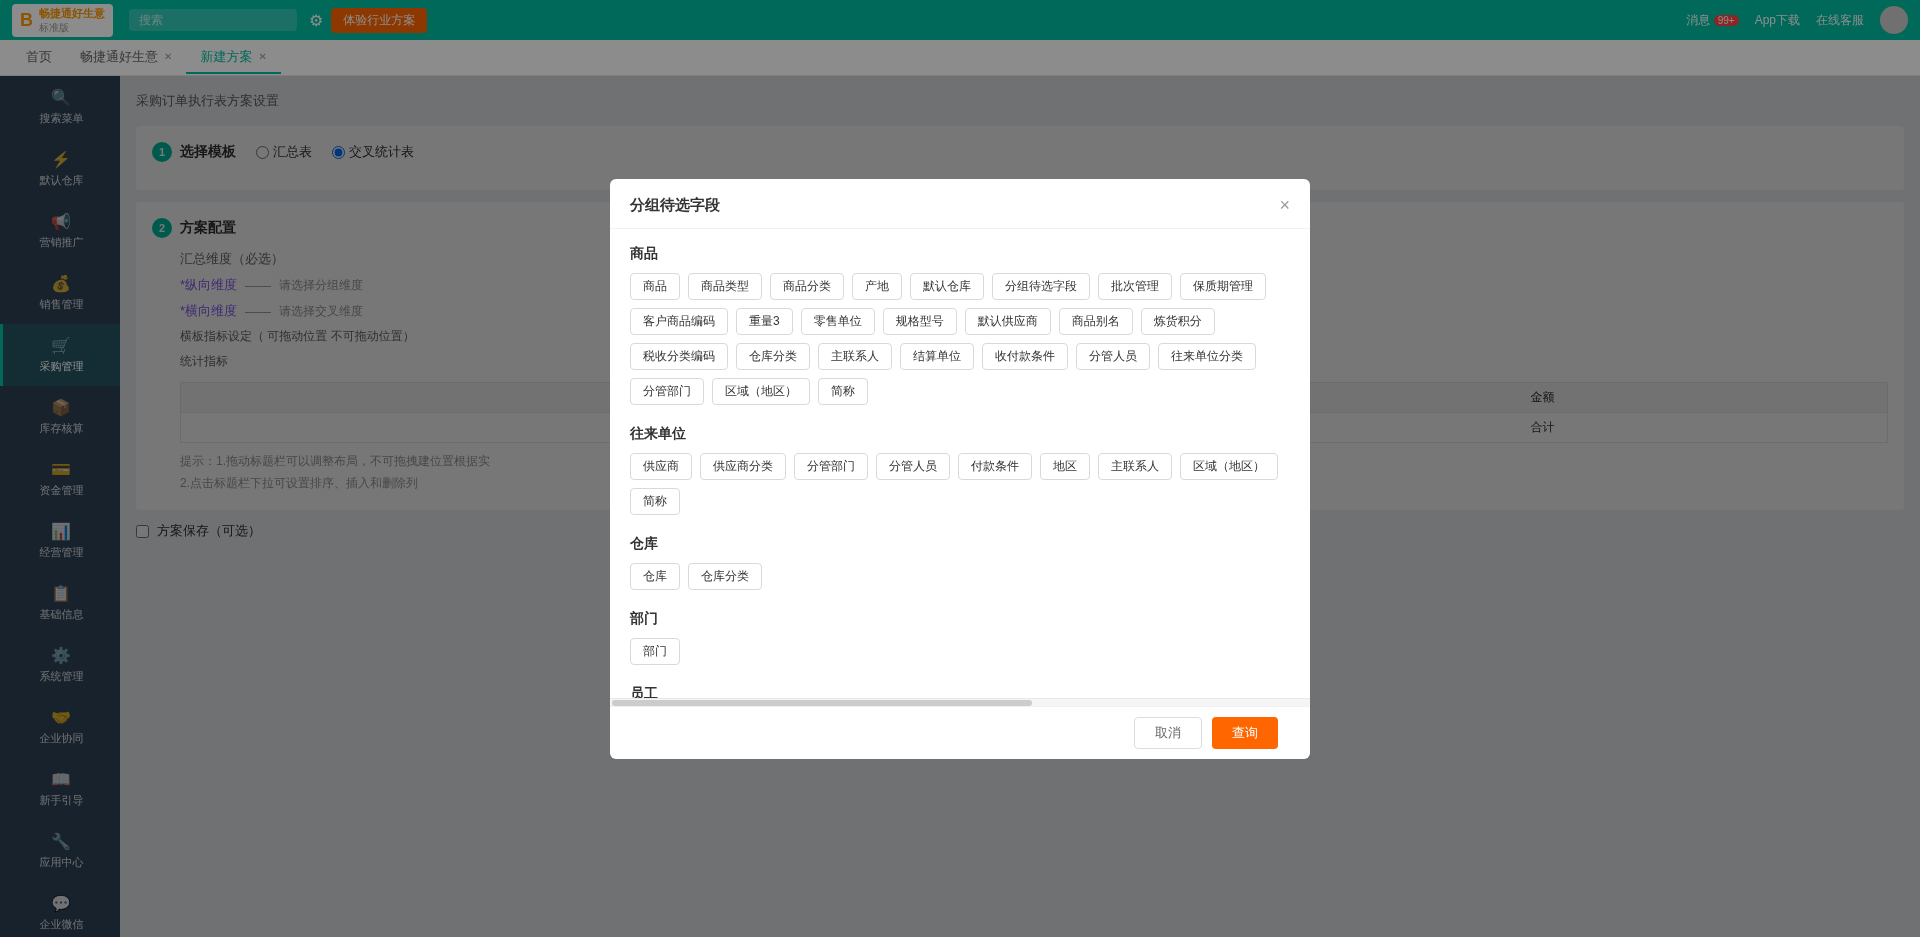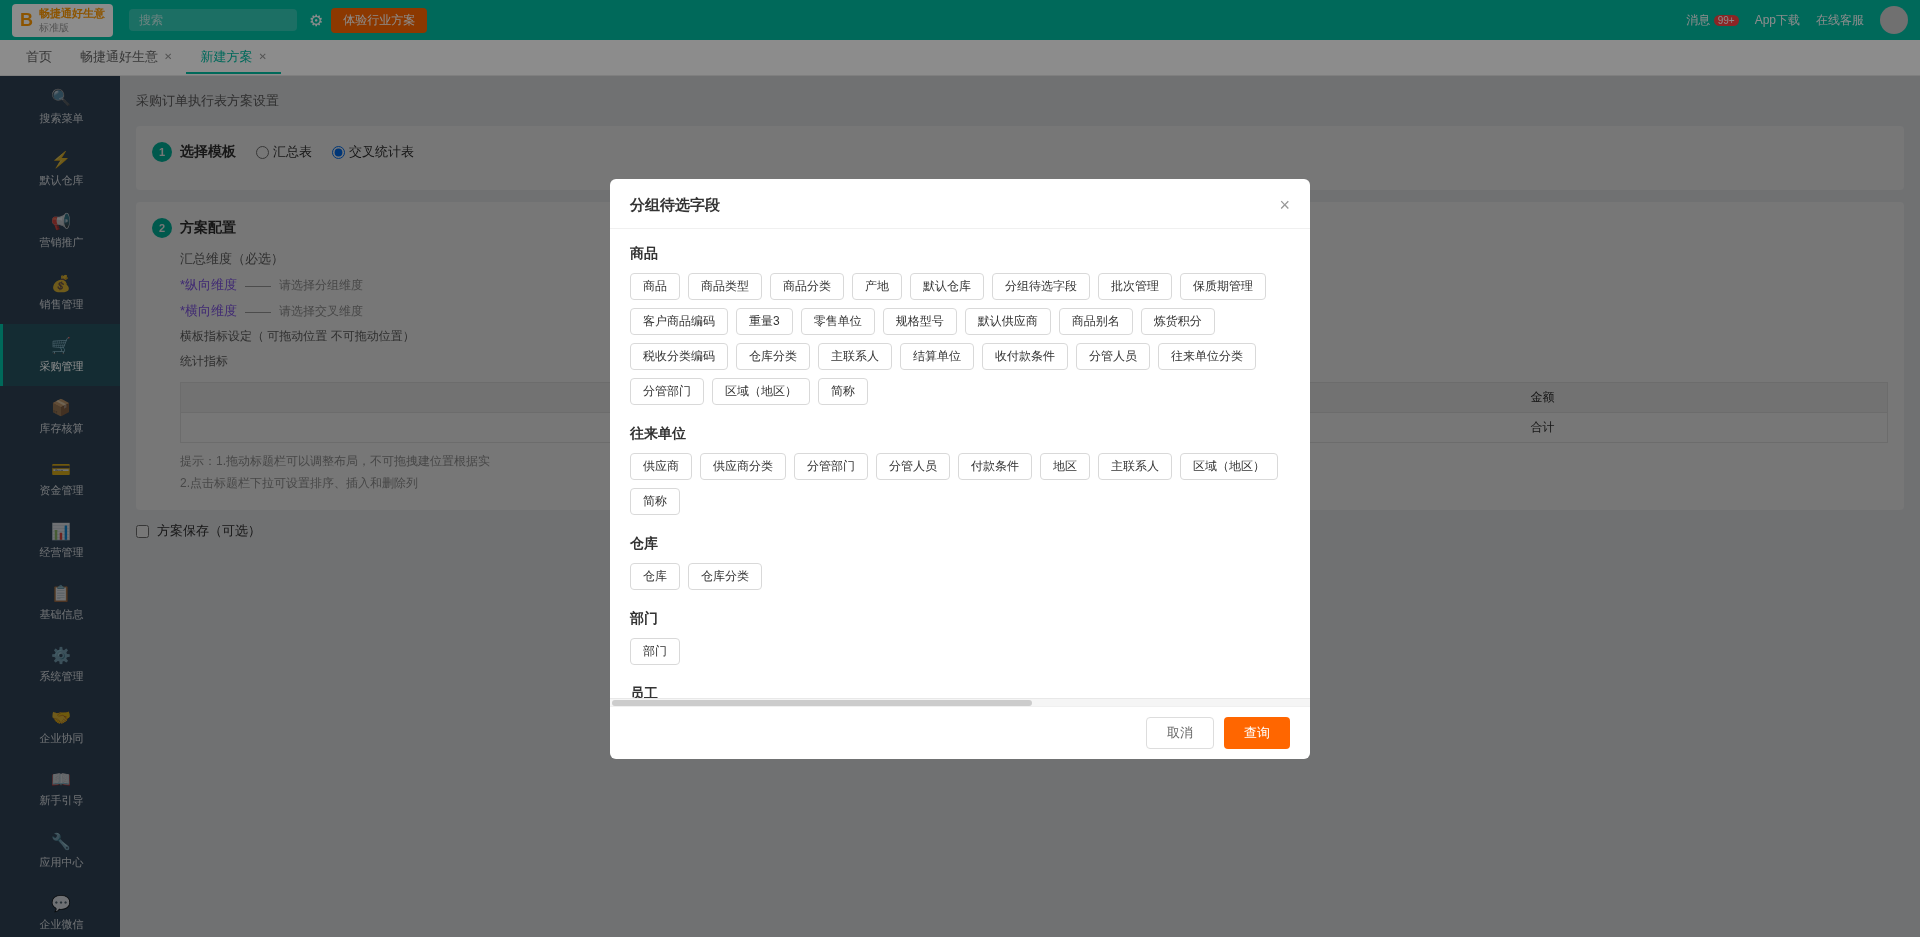--- a/index.html
+++ b/index.html
@@ -189,21 +189,21 @@
     .field-tags {
       display: flex; flex-wrap: wrap; gap: 8px;
     }
     .field-tag {
       border: 1px solid #d9d9d9; border-radius: 4px;
       padding: 4px 12px; font-size: 12px; color: #333;
       cursor: pointer; background: #fff;
     }
 
     .modal-footer {
-      padding: 10px 20px;
+      padding: 10px 32px;
       border-top: 1px solid #f0f0f0;
       display: flex; justify-content: flex-end; gap: 10px;
       flex-shrink: 0;
     }
     .modal-footer .btn-cancel2 {
       border: 1px solid #ddd; background: #fff; border-radius: 4px;
       padding: 6px 20px; cursor: pointer; font-size: 13px; color: #666;
     }
     .modal-footer .btn-ok {
       background: #ff6600; color: #fff; border: none; border-radius: 4px;

